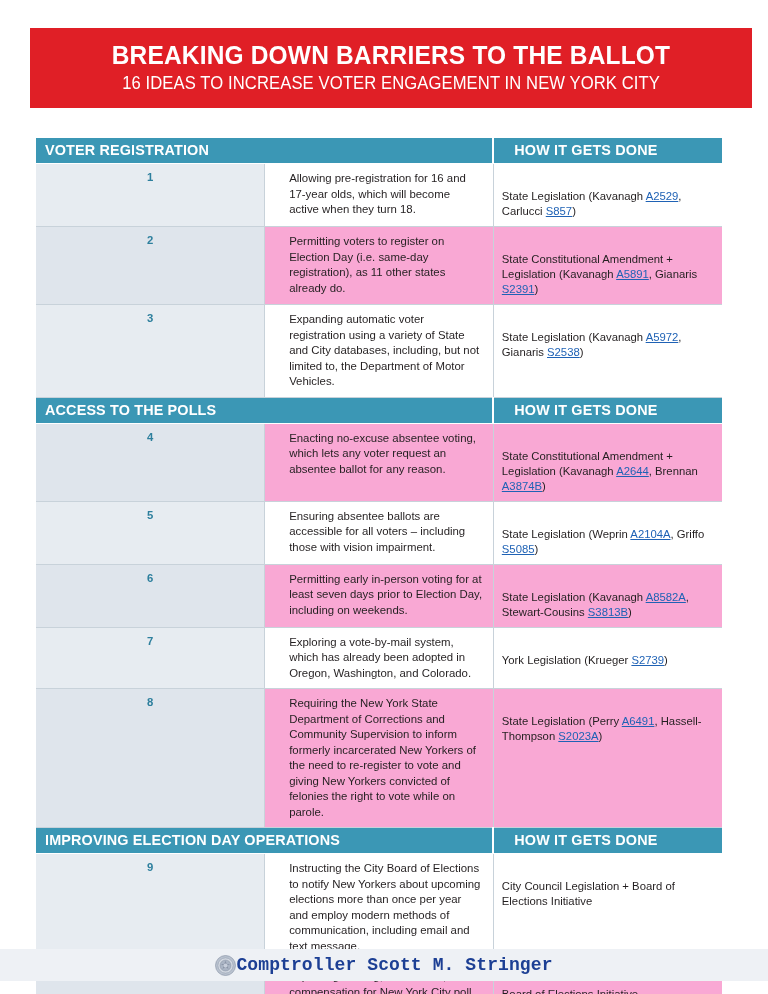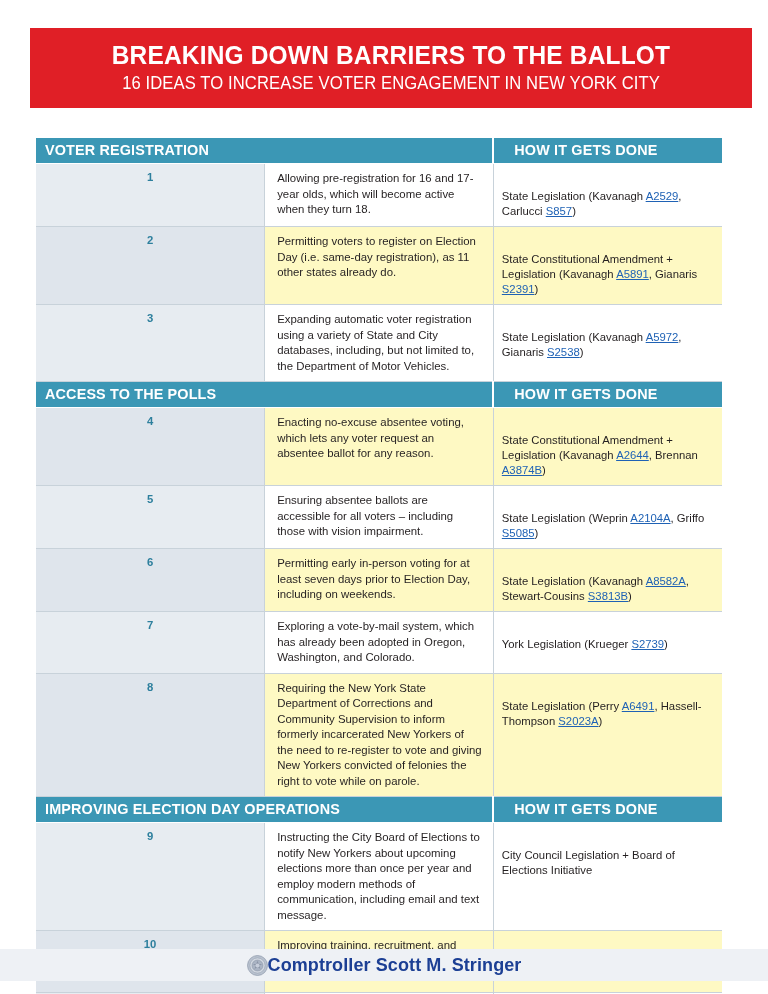--- a/index.html
+++ b/index.html
@@ -90,40 +90,40 @@
   }
   .sec-head-row td.sec-how {
     padding-left: 20px;
   }
 
   .item-row td {
     border-bottom: 1px solid #c8d2da;
     background: #ffffff;
   }
   .item-row.alt td {
-    background: #fef9c3;
+    background: #f9a8d4;
   }
   .item-row td.num {
     width: 29px;
     background: #e7ecf1;
     color: #2d7f9d;
     font-weight: bold;
     font-size: 11.3px;
     text-align: center;
     padding-top: 7px;
     border-right: 1px solid #c8d2da;
   }
   .item-row.alt td.num {
     background: #dfe5ec;
   }
   .item-row td.desc {
     width: 480px;
     font-size: 11.4px;
     line-height: 1.36;
-    padding: 7px 10px 7px 12px;
+    padding: 7px 10px 7px 24px;
     border-right: 1px solid #c8d2da;
     color: #231f20;
   }
   .item-row td.how {
     font-size: 11.3px;
     line-height: 1.33;
     padding: 25px 6px 7px 8px;
     color: #231f20;
   }
   .how .bill {
@@ -142,20 +142,21 @@
   }
   .footer {
     position: absolute;
     left: 0;
     top: 949px;
     width: 768px;
     height: 32px;
     display: flex;
     align-items: center;
     justify-content: center;
+    font-family: Liberation Mono, monospace;
   }
   .seal {
     width: 21px;
     height: 21px;
     flex: 0 0 auto;
   }
   .footer-text {
     color: #1c3f94;
     font-size: 18px;
     font-weight: bold;

